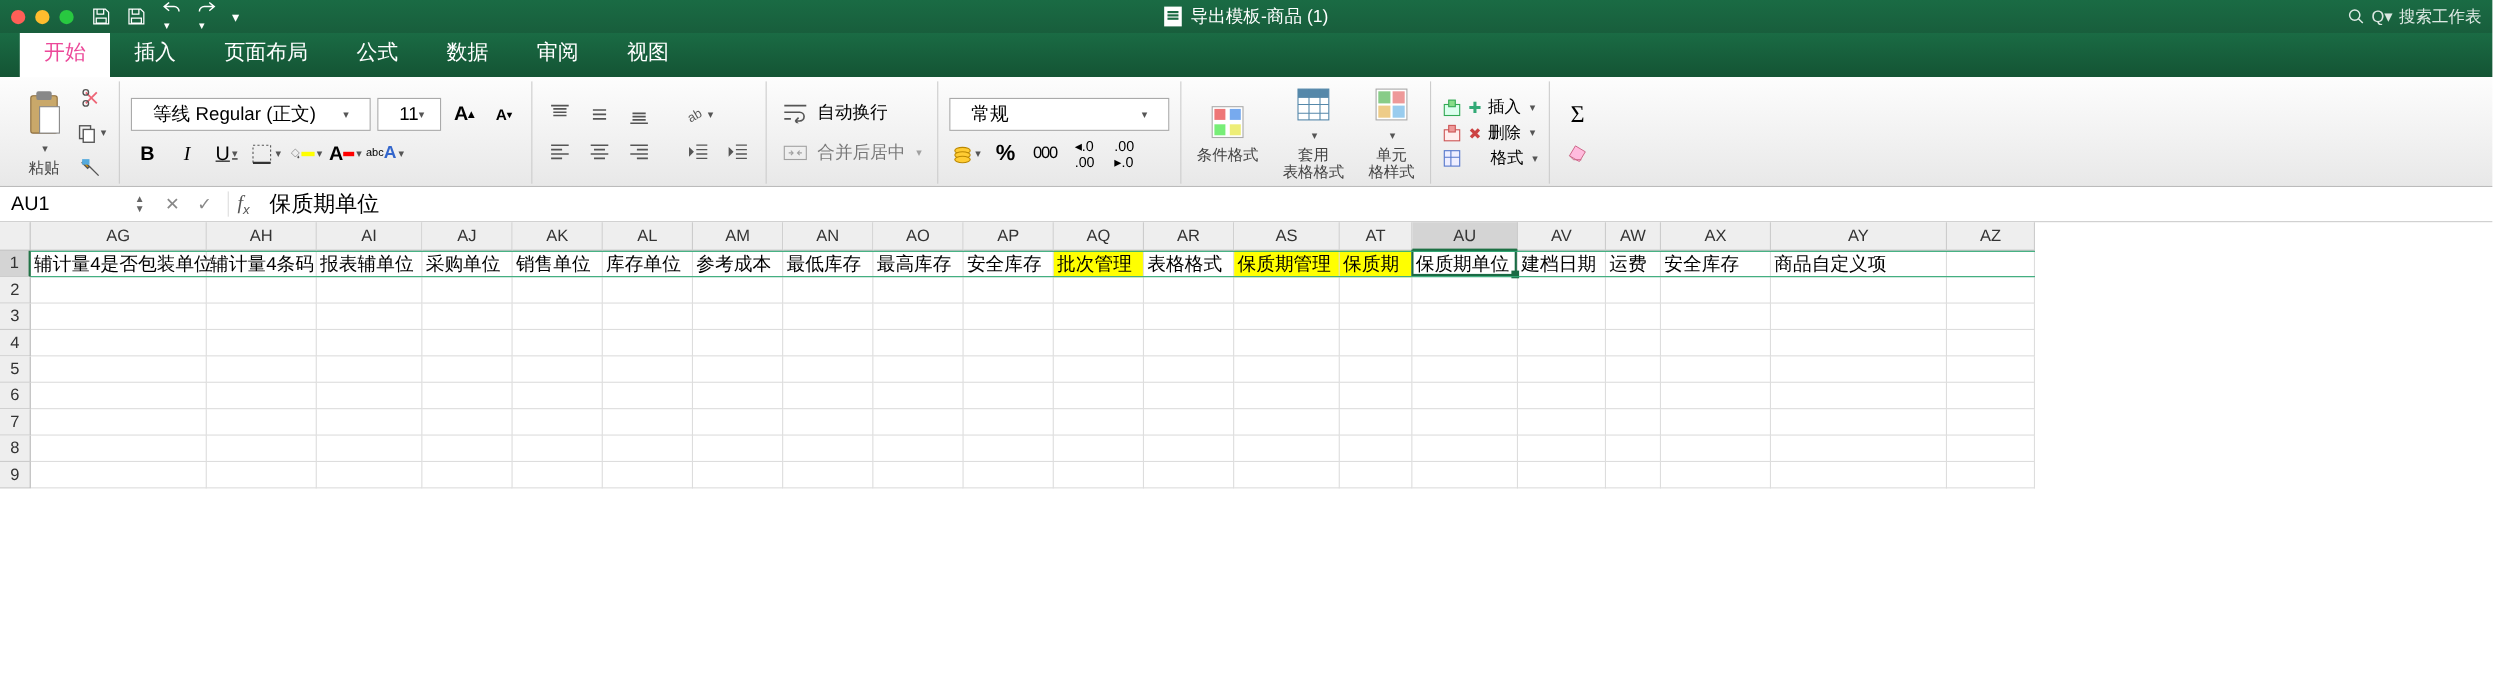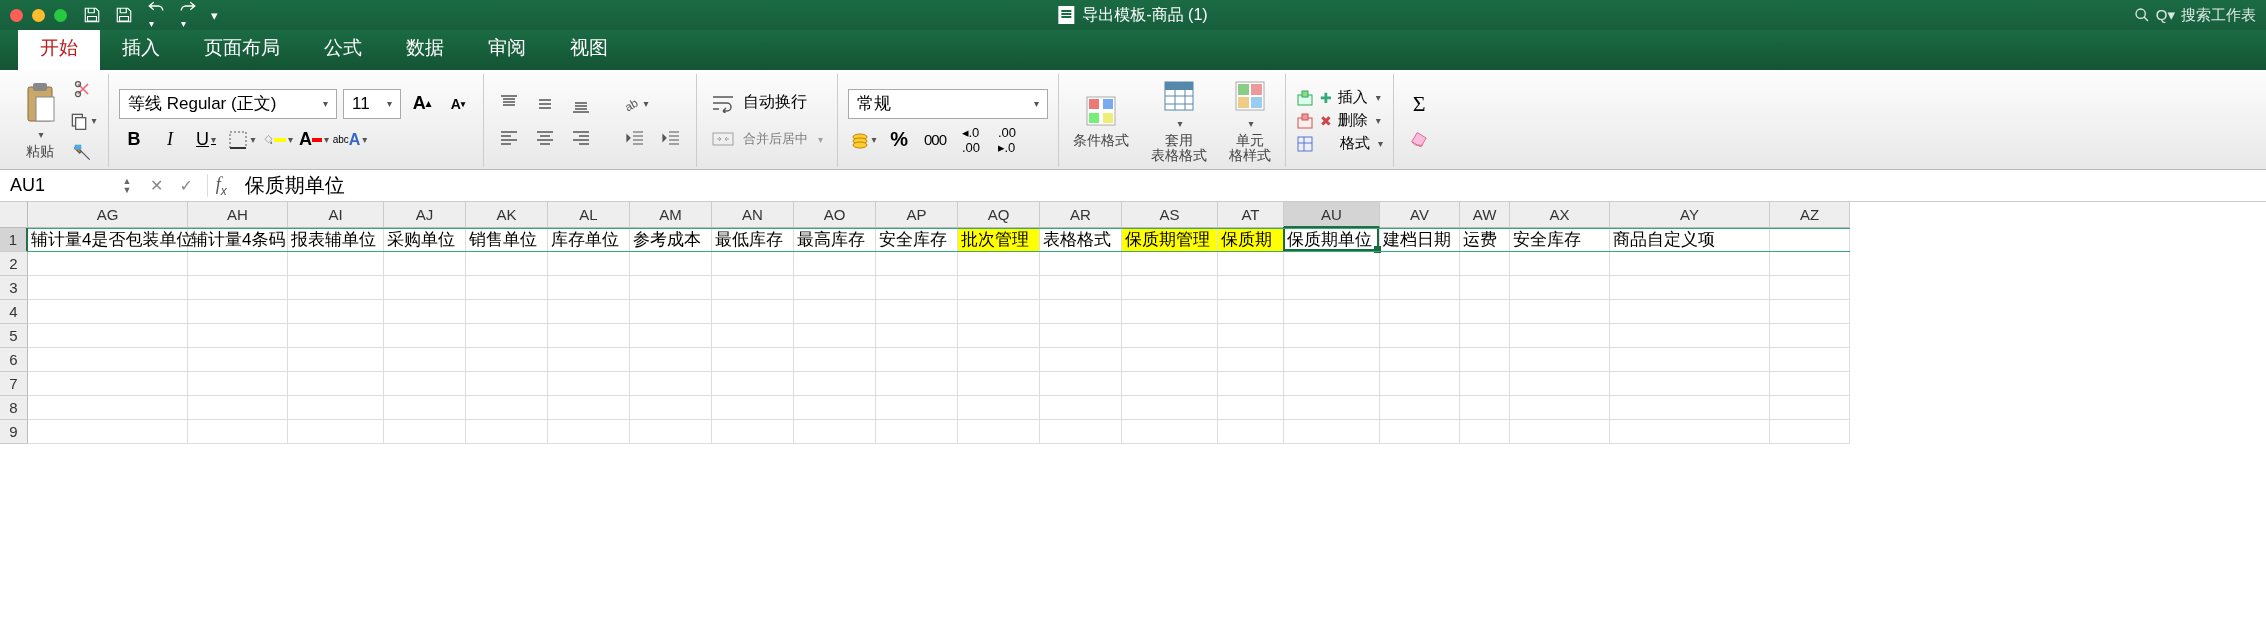--- a/index.html
+++ b/index.html
@@ -12,31 +12,31 @@
 .qa { display: flex; gap: 14px; align-items: center; }
 .qa-btn svg { fill: #fff; }
 .titlebar-center { position: absolute; left: 50%; transform: translateX(-50%); display: flex; align-items: center; gap: 8px; font-size: 16px; }
 .doc-ic { width: 16px; height: 18px; background: #fff; position: relative; }
 .doc-ic::after { content:''; position:absolute; left:3px; top:4px; width:10px; height:2px; background:#1a6b44; box-shadow:0 3px #1a6b44,0 6px #1a6b44; }
 .search { margin-left: auto; display: flex; align-items: center; gap: 6px; opacity: .85; font-size: 15px; }
 .search svg { width: 16px; height: 16px; }
 
 .tabs { height: 40px; background: linear-gradient(#1a6b44,#145434); display: flex; align-items: flex-end; padding-left: 18px; }
 .tab { padding: 9px 22px; font-size: 19px; color: #fff; cursor: pointer; }
-.tab.active { background: #fff; color: #b91c1c; border-radius: 3px 3px 0 0; font-weight: 500; font-family: Liberation Serif, serif; }
+.tab.active { background: #fff; color: #ec4899; border-radius: 3px 3px 0 0; font-weight: 500; font-family: Liberation Serif, serif; }
 
 .ribbon { height: 100px; background: linear-gradient(#fdfdfd,#e8e8e8); border-bottom: 1px solid #bbb; display: flex; padding: 4px 8px 2px; }
 .group { display: flex; flex-direction: column; border-right: 1px solid #ccc; padding: 0 10px; position: relative; }
 .group-rows { display: flex; flex-direction: column; gap: 8px; flex: 1; justify-content: center; }
 .group-row { display: flex; align-items: center; gap: 6px; }
 .big-btn { display: flex; flex-direction: column; align-items: center; gap: 4px; padding: 2px 4px; cursor: pointer; }
 .big-btn .lbl { font-size: 14px; color: #444; line-height: 1.1; text-align: center; }
 .small-btn { width: 30px; height: 26px; display: flex; align-items: center; justify-content: center; cursor: pointer; border-radius: 3px; }
 .dd-arrow { font-size: 10px; color: #555; margin-left: 2px; }
-.sel { height: 30px; background: #fff; border: 1px solid #aaa; display: flex; align-items: center; padding: 0 8px; font-size: 17px; cursor: pointer; }
+.sel { height: 30px; background: #fff; border: 1px solid #aaa; display: flex; align-items: center; padding: 0 19px; font-size: 17px; cursor: pointer; }
 .sel .dd-arrow { margin-left: auto; }
 .vstack { display: flex; flex-direction: column; gap: 6px; justify-content: center; }
 
 .namebox-row { height: 32px; border-bottom: 1px solid #ccc; display: flex; align-items: center; background: #fff; }
 .namebox { width: 118px; padding: 0 10px; font-size: 18px; display:flex; align-items:center; }
 .nb-step { width: 18px; display:flex; flex-direction:column; }
 .nb-step span { font-size: 9px; color:#666; line-height:9px; text-align:center; cursor:pointer; }
 .fx-btns { display: flex; gap: 16px; padding: 0 14px; color: #888; }
 .fx-btns span { cursor:pointer; }
 .fx-lbl { font-style: italic; font-family: serif; font-size: 18px; color: #555; padding: 0 8px; border-left:1px solid #ddd; }
@@ -258,21 +258,21 @@
         <svg width="24" height="20" viewBox="0 0 24 20">
             <path d="M2 4h20M2 10h14a4 4 0 010 8h-4m0 0l3-3m-3 3l3 3M2 16h6" stroke="#555" fill="none" stroke-width="1.5"></path>
           </svg>
         <span style="font-size:16px">自动换行</span>
       </div>
       <div class="group-row" style="gap:8px;padding:4px;opacity:.5">
         <svg width="24" height="20" viewBox="0 0 24 20">
             <rect x="2" y="4" width="20" height="12" fill="none" stroke="#555"></rect>
             <path d="M6 10h4m-2-2l2 2-2 2M18 10h-4m2-2l-2 2 2 2" stroke="#555" fill="none"></path>
           </svg>
-        <span style="font-size:13px">合并后居中</span>
+        <span style="font-size:16px">合并后居中</span>
         <span class="dd-arrow">▾</span>
       </div>
     </div>
   </div>
 
   <div class="group">
     <div class="group-rows">
       <div class="group-row">
         <div class="sel" style="width:200px">
             <span>常规</span>

